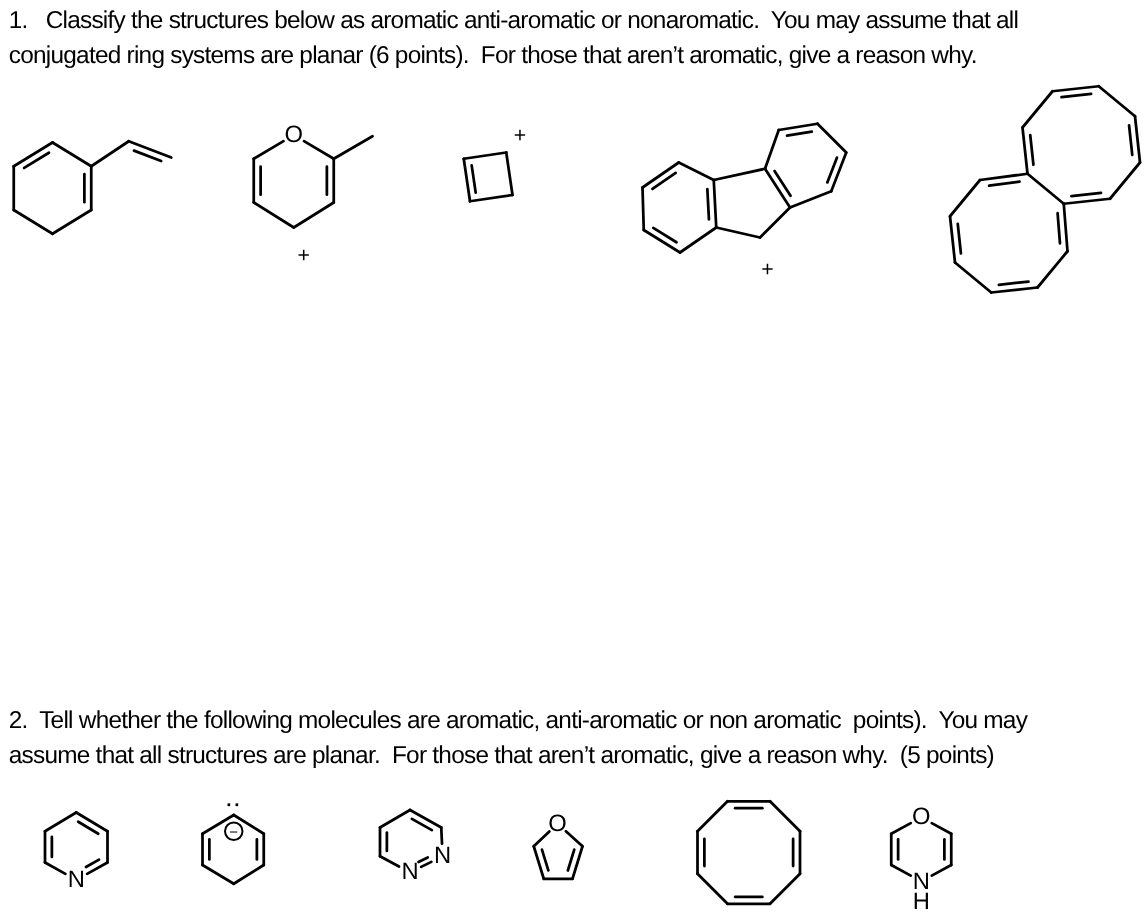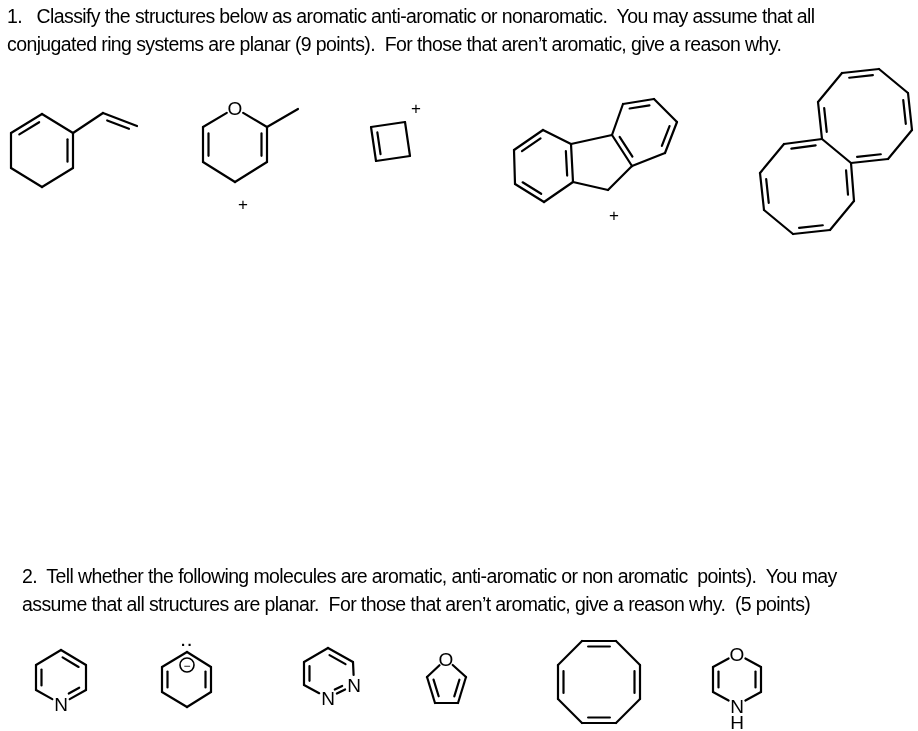--- a/index.html
+++ b/index.html
@@ -2,39 +2,39 @@
 <html><head>
 <meta charset="utf-8">
 <style>
   html,body{margin:0;padding:0;background:#fff;}
   #page{position:relative;width:918px;height:731px;background:#fff;overflow:hidden;
         font-family:"Liberation Sans",sans-serif;color:#000;}
   .question{position:absolute;left:7px;font-size:19.5px;line-height:28px;
             letter-spacing:-0.6px;color:#000;}
   .qline{white-space:pre;}
   #q1{top:2px;}
-  #q2{top:562px;margin-left:15px;}
+  #q2{top:562px;}
   #chem{position:absolute;left:0;top:0;}
   .mol line{stroke:#000;stroke-width:2.2;stroke-linecap:round;fill:none;}
   .mol circle.ring{stroke:#000;stroke-width:1.6;fill:none;}
   .mol text{fill:#000;stroke:none;font-family:"Liberation Sans",sans-serif;
             text-anchor:middle;dominant-baseline:central;}
   .mol text.atom{font-size:19px;}
   .mol text.charge{font-size:17px;}
   .mol text.minus{font-size:12px;}
   .mol text.dots{font-size:15px;font-weight:bold;letter-spacing:1.5px;}
 </style>
 </head>
 <body>
 
 <div id="page">
 
   <div class="question" id="q1">
     <div class="qline">1.   Classify the structures below as aromatic anti-aromatic or nonaromatic.  You may assume that all</div>
-    <div class="qline">conjugated ring systems are planar (9 points).  For those that aren’t aromatic, give a reason why.</div>
+    <div class="qline">conjugated ring systems are planar (6 points).  For those that aren’t aromatic, give a reason why.</div>
   </div>
 
   <div class="question" id="q2">
     <div class="qline">2.  Tell whether the following molecules are aromatic, anti-aromatic or non aromatic  points).  You may</div>
     <div class="qline">assume that all structures are planar.  For those that aren’t aromatic, give a reason why.  (5 points)</div>
   </div>
 
   <svg id="chem" width="918" height="731" viewBox="0 0 918 731">
 
     <g class="mol">

